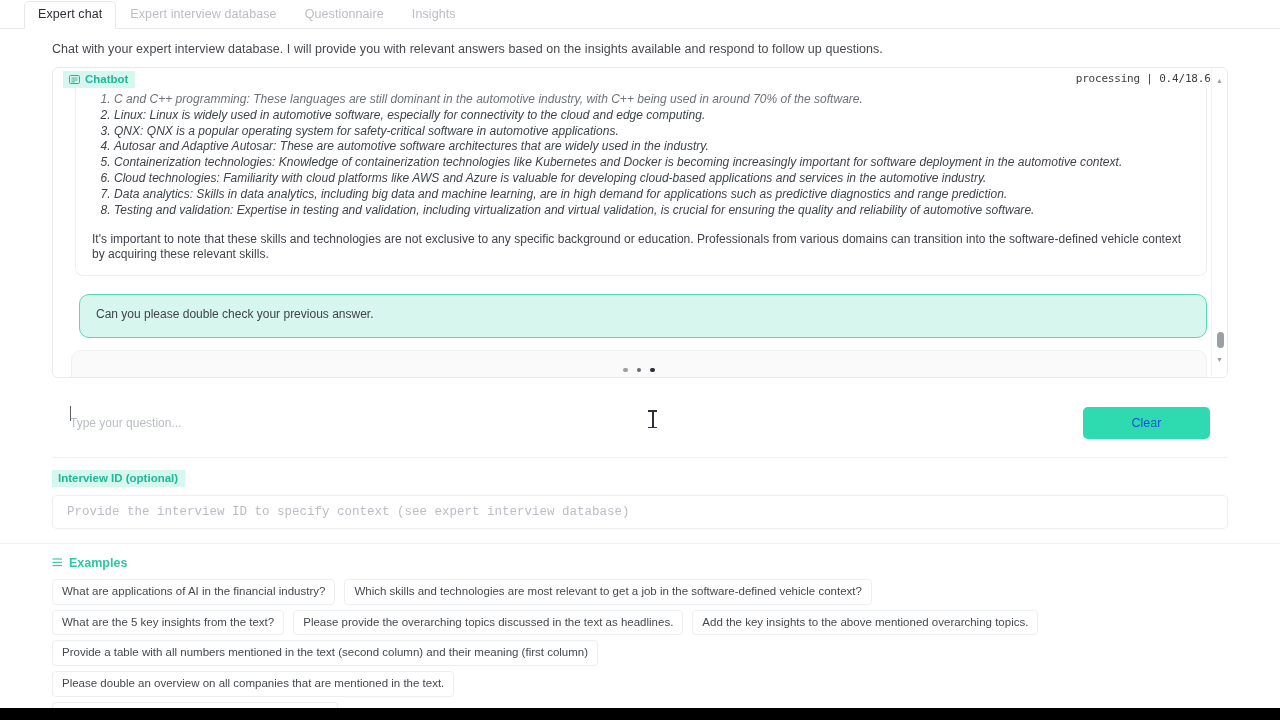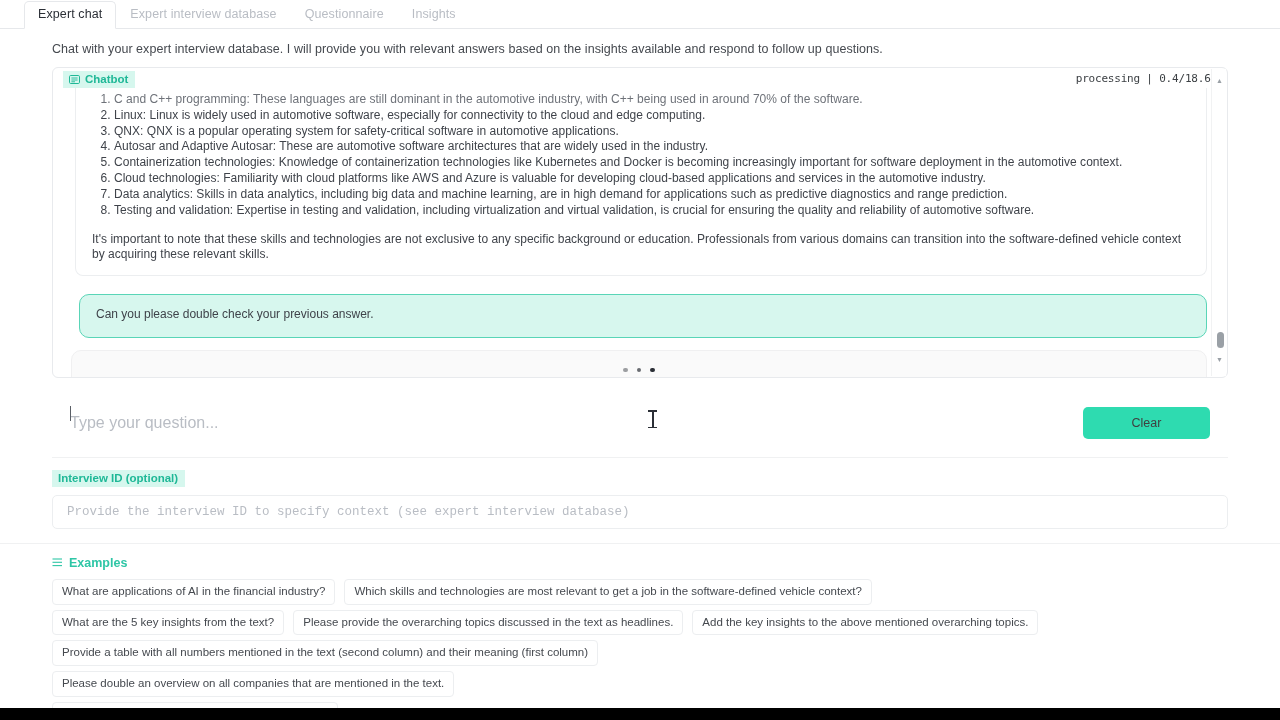--- a/index.html
+++ b/index.html
@@ -101,20 +101,21 @@
     margin: 0 20px 0 22px;
     border: 1px solid #eceef0;
     border-top: none;
     border-radius: 0 0 8px 8px;
     background: #fff;
     padding: 4px 16px 12px 16px;
   }
   .msg-bot ol {
     margin: 0; padding: 0 0 0 22px;
     list-style: decimal;
+    font-style: italic;
   }
   .msg-bot ol li {
     font-size: 12px;
     line-height: 15.3px;
     color: #3f434a;
     margin: 0 0 0.5px 0;
     letter-spacing: .02px;
   }
   .msg-bot ol li:first-child { color: #6e7279; }
   .msg-bot p {
@@ -183,30 +184,30 @@
     display: flex;
     align-items: center;
     gap: 10px;
   }
   .q-input {
     flex: 1;
     height: 52px;
     border: none;
     outline: none;
     background: #fff;
-    font-size: 16px;
+    font-size: 12px;
     color: #3f434a;
     padding: 0 18px 0 18px;
     font-family: "Liberation Sans", sans-serif;
   }
   .q-input::placeholder { color: #b9bdc4; }
   .btn-clear {
     width: 127px; height: 32px;
     background: #2edbb0;
-    color: #404040;
+    color: #1d4ed8;
     border: none;
     border-radius: 5px;
     font-size: 12.5px;
     font-family: "Liberation Sans", sans-serif;
     cursor: pointer;
     margin-right: 18px;
   }
   .caret {
     position: absolute;
     left: 70px; top: 406px;

